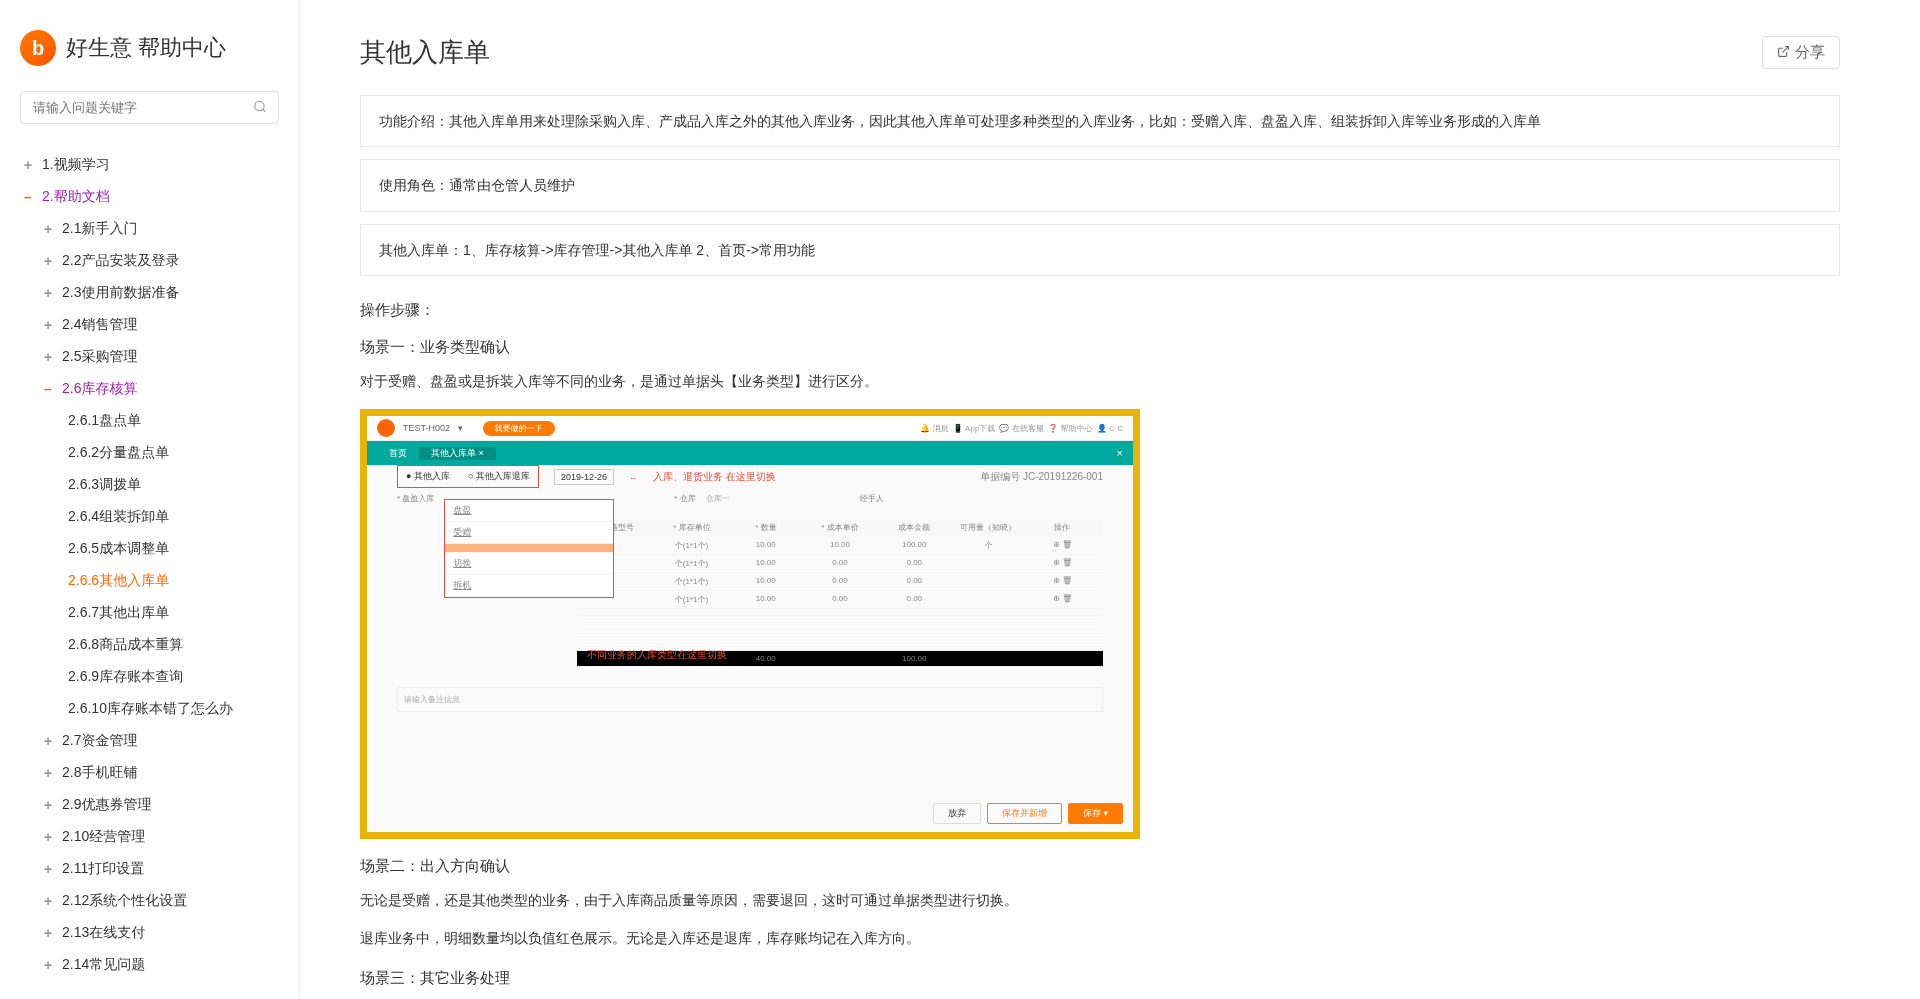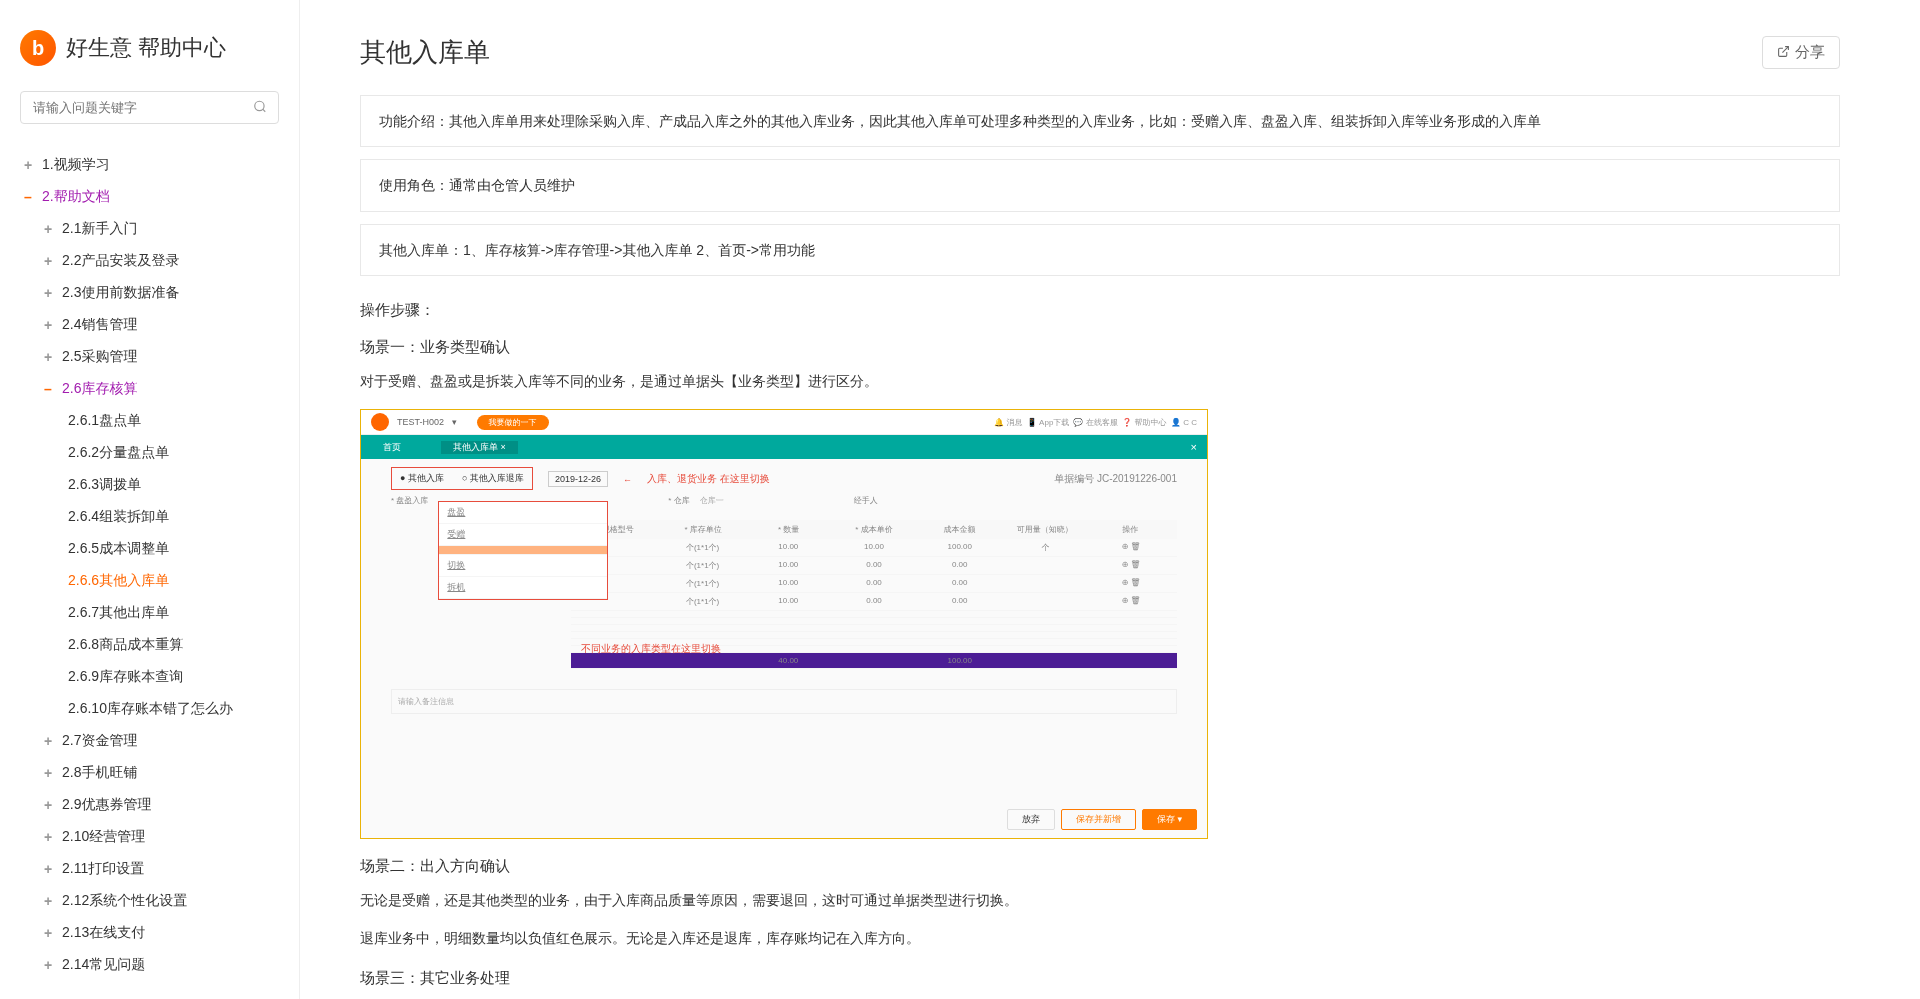--- a/index.html
+++ b/index.html
@@ -24,28 +24,28 @@
 .nav-item.active-parent { color: #a21caf; }
 .main { flex: 1; padding: 35px 60px; background: #fff; max-width: 1600px; }
 .page-header { display: flex; justify-content: space-between; align-items: center; margin-bottom: 25px; }
 .page-title { font-size: 26px; font-weight: 500; }
 .share-btn { border: 1px solid #ddd; padding: 6px 14px; border-radius: 4px; font-size: 15px; color: #666; cursor: pointer; background: #fff; display: flex; align-items: center; gap: 5px; }
 .info-box { border: 1px solid #e8e8e8; padding: 14px 18px; margin-bottom: 12px; font-size: 14px; line-height: 1.6; }
 .info-box .label { font-weight: 500; }
 .content-section { margin-top: 25px; }
 .section-heading { font-size: 15px; font-weight: 500; margin: 18px 0 12px 0; }
 .section-text { font-size: 14px; line-height: 1.8; margin-bottom: 12px; }
-.screenshot-placeholder { width: 848px; height: 430px; border: 1px solid #eab308; background: #fafafa; margin: 15px 0; position: relative; overflow: hidden; }
+.screenshot-placeholder { width: 780px; height: 430px; border: 7px solid #eab308; background: #fafafa; margin: 15px 0; position: relative; overflow: hidden; }
 .sp-header { height: 25px; background: #fff; border-bottom: 1px solid #eee; display: flex; align-items: center; padding: 0 10px; font-size: 9px; color: #666; }
 .sp-logo { width: 18px; height: 18px; border-radius: 50%; background: #ff6600; margin-right: 8px; }
 .sp-top-btn { background: #ff7a00; color: #fff; padding: 2px 12px; border-radius: 10px; font-size: 8px; margin-left: 20px; }
 .sp-tabs { height: 24px; background: #00a99d; display: flex; align-items: center; padding: 0 10px; font-size: 9px; color: #fff; }
 .sp-tab { padding: 0 12px; }
-.sp-tab.active { background: rgba(0,0,0,0.15); margin-left: 28px; }
-.sp-body { padding: 8px 30px; }
+.sp-tab.active { background: rgba(0,0,0,0.15); }
+.sp-body { padding: 0 30px; }
 .sp-mode-row { border: 1.5px solid #e74c3c; padding: 4px 8px; display: inline-flex; gap: 18px; font-size: 9px; }
 .sp-annotation { color: #e74c3c; font-size: 10px; position: absolute; }
 .sp-dropdown { border: 1.5px solid #e74c3c; width: 170px; margin-top: 6px; background: #fff; }
 .sp-dropdown-item { padding: 4px 8px; font-size: 9px; border-bottom: 1px solid #f5f5f5; text-decoration: underline; }
 .sp-dropdown-item.highlighted { background: #ffb380; }
 .sp-table { margin-top: 6px; font-size: 8px; }
 .sp-table-header { background: #f8f8f8; padding: 4px; display: flex; }
 .sp-table-row { padding: 3px; display: flex; border-bottom: 1px solid #f5f5f5; }
 .sp-cell { flex: 1; text-align: center; color: #888; }
 .sp-footer { position: absolute; bottom: 8px; right: 10px; display: flex; gap: 6px; }
@@ -345,21 +345,21 @@
               </div>
             <div class="sp-table-row">
                 <div class="sp-cell"></div>
                 <div class="sp-cell"></div>
                 <div class="sp-cell"></div>
                 <div class="sp-cell"></div>
                 <div class="sp-cell"></div>
                 <div class="sp-cell"></div>
                 <div class="sp-cell"></div>
               </div>
-            <div class="sp-table-row" style="background:#4c1d95">
+            <div class="sp-table-row" style="background:#000000">
                 <div class="sp-cell"></div>
                 <div class="sp-cell"></div>
                 <div class="sp-cell">40.00</div>
                 <div class="sp-cell"></div>
                 <div class="sp-cell">100.00</div>
                 <div class="sp-cell"></div>
                 <div class="sp-cell"></div>
               </div>
           </div>
           <div style="margin-top:20px;font-size:8px;color:#aaa;border:1px solid #eee;padding:6px">

